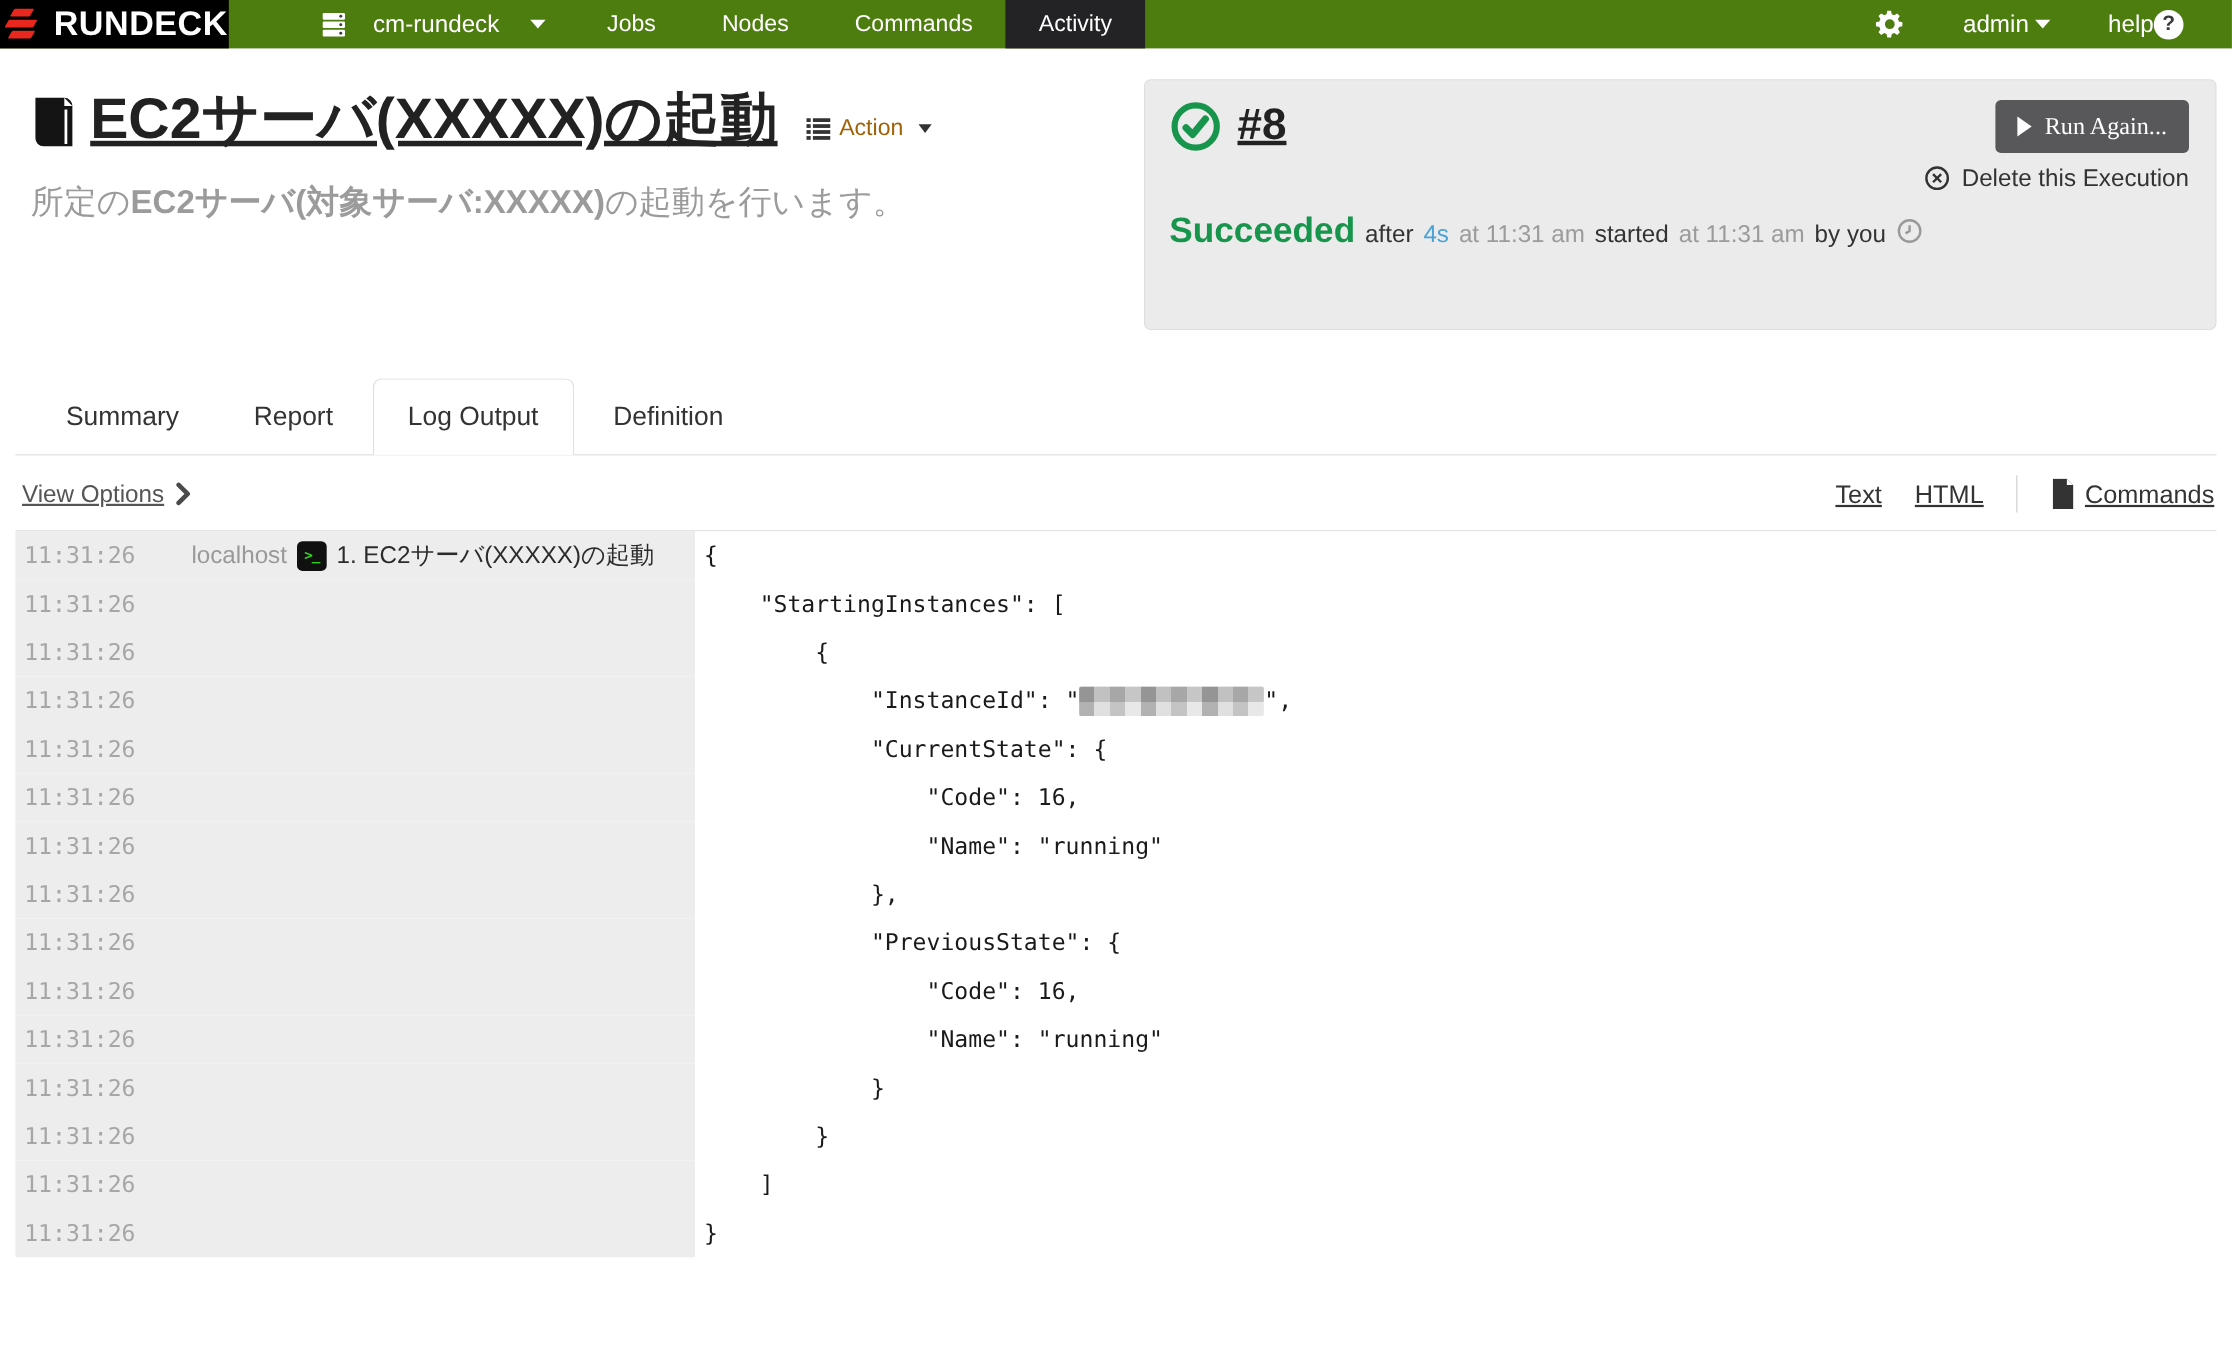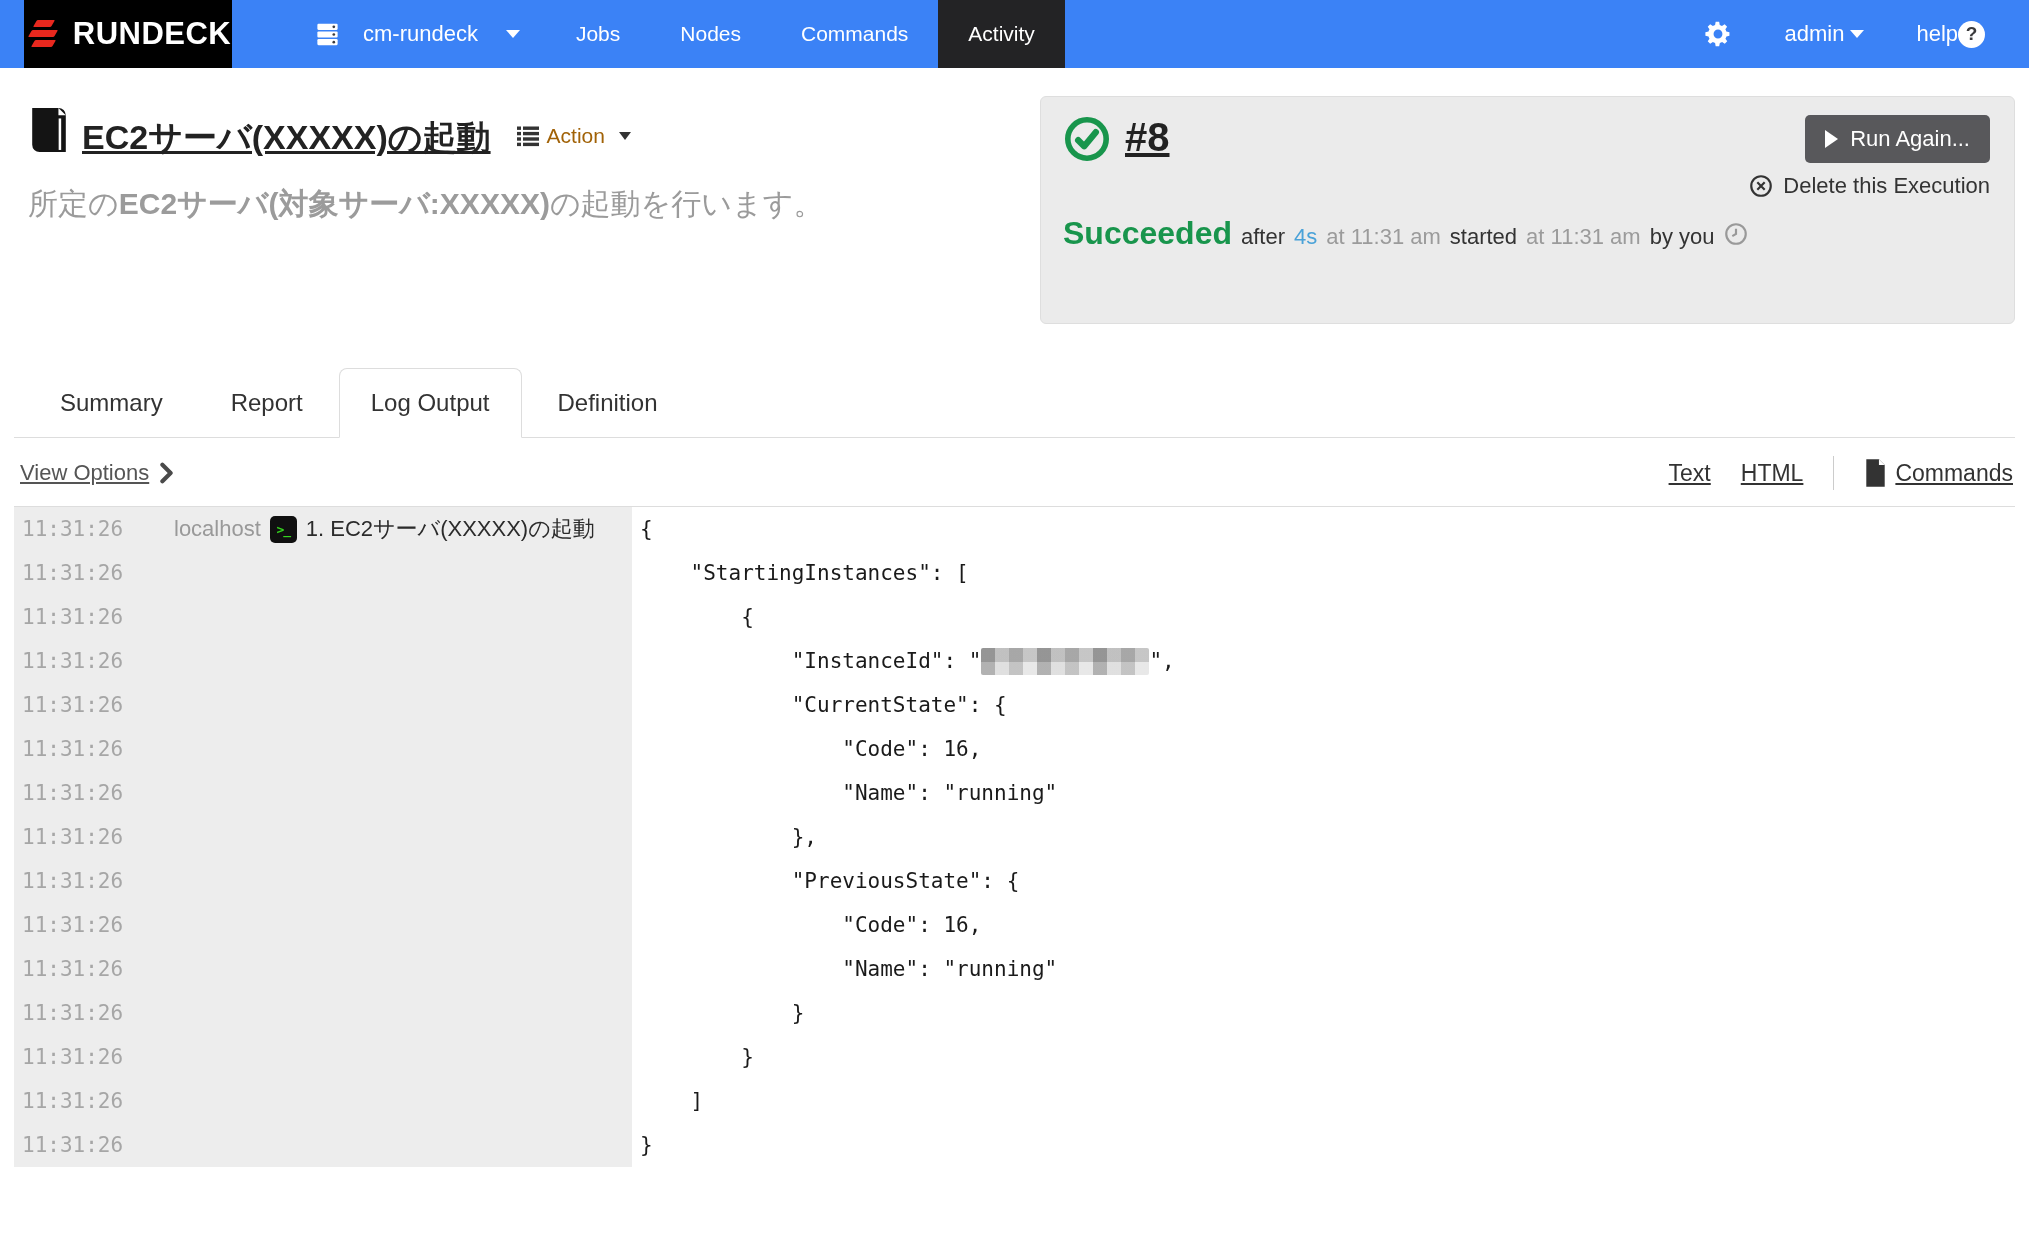--- a/index.html
+++ b/index.html
@@ -4,21 +4,21 @@
 <style>
   * { box-sizing: border-box; }
   html,body { margin:0; padding:0; }
   body {
     width:2029px; height:1241px; overflow:hidden;
     background:#fff; color:#333;
     font-family:"Liberation Sans", sans-serif;
   }
 
   
-  .navbar { display:flex; height:68px; background:#3b82f6; align-items:stretch;padding-left:24px; }
+  .navbar { display:flex; height:44px; background:#4d7c0f; align-items:stretch; }
   .brand {
     width:208px; background:#000; color:#fff;
     display:flex; align-items:center; justify-content:center; gap:12px;
     font-weight:bold; font-size:31px; letter-spacing:0.5px;
   }
   .logo-mark { width:36px; height:32px; position:relative; flex-shrink:0; }
   .logo-mark span { position:absolute; height:7px; background:#e8281e; transform:skewX(-30deg); border-radius:1px; }
   .logo-mark span:nth-child(1){ top:2px;  left:10px; width:18px; }
   .logo-mark span:nth-child(2){ top:12px; left:5px;  width:26px; }
   .logo-mark span:nth-child(3){ top:22px; left:8px;  width:21px; }
@@ -33,38 +33,38 @@
   .nav-right { margin-left:auto; display:flex; align-items:center; gap:52px; padding-right:44px; color:#fff; font-size:22px; }
   .nav-right .nav-link { display:flex; align-items:center; gap:0; cursor:pointer; }
   .help-badge { width:27px; height:27px; border-radius:50%; background:#fff; color:#3a3a3c; font-weight:bold; font-size:19px; display:inline-flex; align-items:center; justify-content:center; }
 
   
   .container { padding:0 14px; }
 
   .header-row { display:flex; align-items:flex-start; margin-top:28px; }
   .header-left { flex:1; padding-left:14px; padding-top:8px; }
   .title-row { display:flex; align-items:flex-end; }
-  .job-title { font-size:34px; font-weight:bold; color:#222; text-decoration:underline; cursor:pointer; line-height:1.1; margin-left:12px; }
+  .job-title { font-size:52px; font-weight:bold; color:#222; text-decoration:underline; cursor:pointer; line-height:1.1; margin-left:12px; }
   .action-btn { display:flex; align-items:center; gap:8px; font-size:21px; color:#a16207; margin-left:26px; margin-bottom:8px; cursor:pointer; }
   .action-btn .caret { border-top-color:#333; border-left-width:6px; border-right-width:6px; }
   .job-desc { margin-top:28px; font-size:30px; color:#9b9b9b; line-height:1.3; }
   .desc-bold { font-weight:bold; }
 
   
   .exec-panel {
     width:975px; min-height:228px; flex-shrink:0;
     background:#ebebeb; border:1px solid #dedede; border-radius:6px;
     padding:18px 24px 20px 22px;
   }
   .exec-top { display:flex; align-items:flex-start; }
   .exec-id { font-size:40px; font-weight:bold; color:#222; text-decoration:underline; margin-left:14px; line-height:1.1; cursor:pointer; }
   .run-again-btn {
     margin-left:auto; display:flex; align-items:center; gap:12px;
     background:#58585b; color:#fff; font-size:22px;
-    padding:11px 20px; border-radius:5px; cursor:pointer; white-space:nowrap;
+    padding:11px 20px; border-radius:5px; cursor:pointer; white-space:nowrap;font-family:Liberation Serif, serif;
   }
   .play-tri { width:0; height:0; border-top:9px solid transparent; border-bottom:9px solid transparent; border-left:13px solid #fff; }
   .exec-delete { display:flex; justify-content:flex-end; align-items:center; gap:9px; margin-top:10px; font-size:22px; color:#333; cursor:pointer; }
   .exec-status { display:flex; align-items:baseline; flex-wrap:wrap; column-gap:9px; margin-top:16px; font-size:22px; color:#333; }
   .status-succeeded { font-size:32px; font-weight:bold; color:#18954c; }
   .txt-blue { color:#4aa2d8; }
   .txt-gray { color:#9b9b9b; }
   .clock-wrap { align-self:center; display:inline-flex; }
   .exec-elapsed { margin-top:8px; font-size:24px; color:#4aa2d8; }
 

